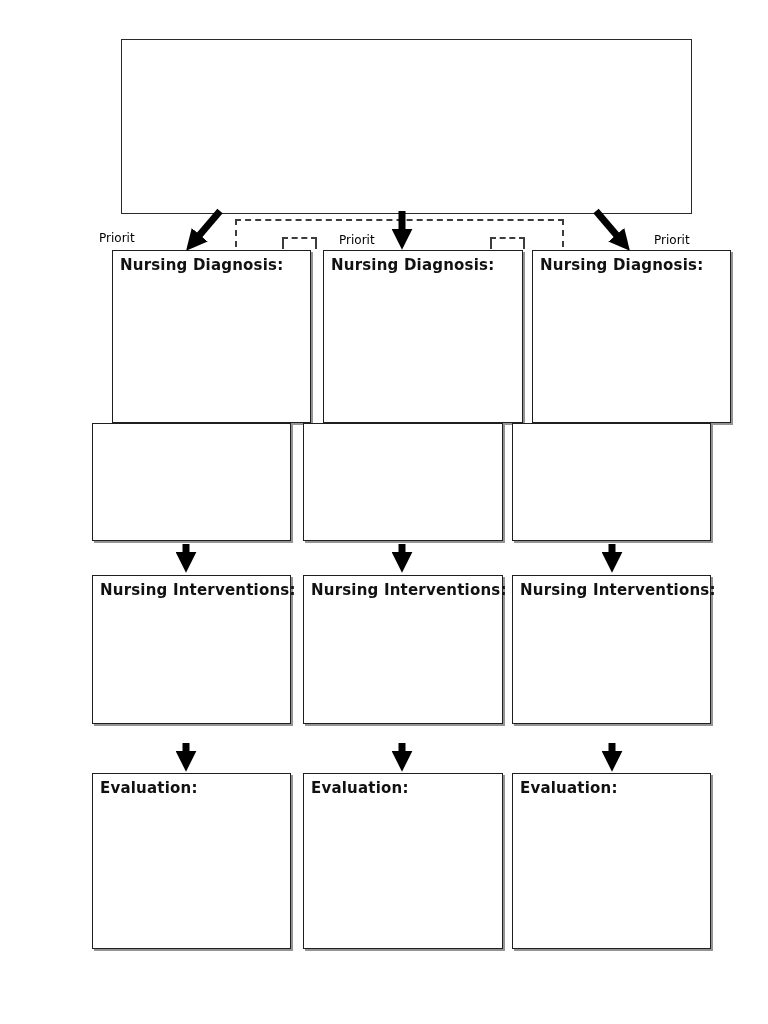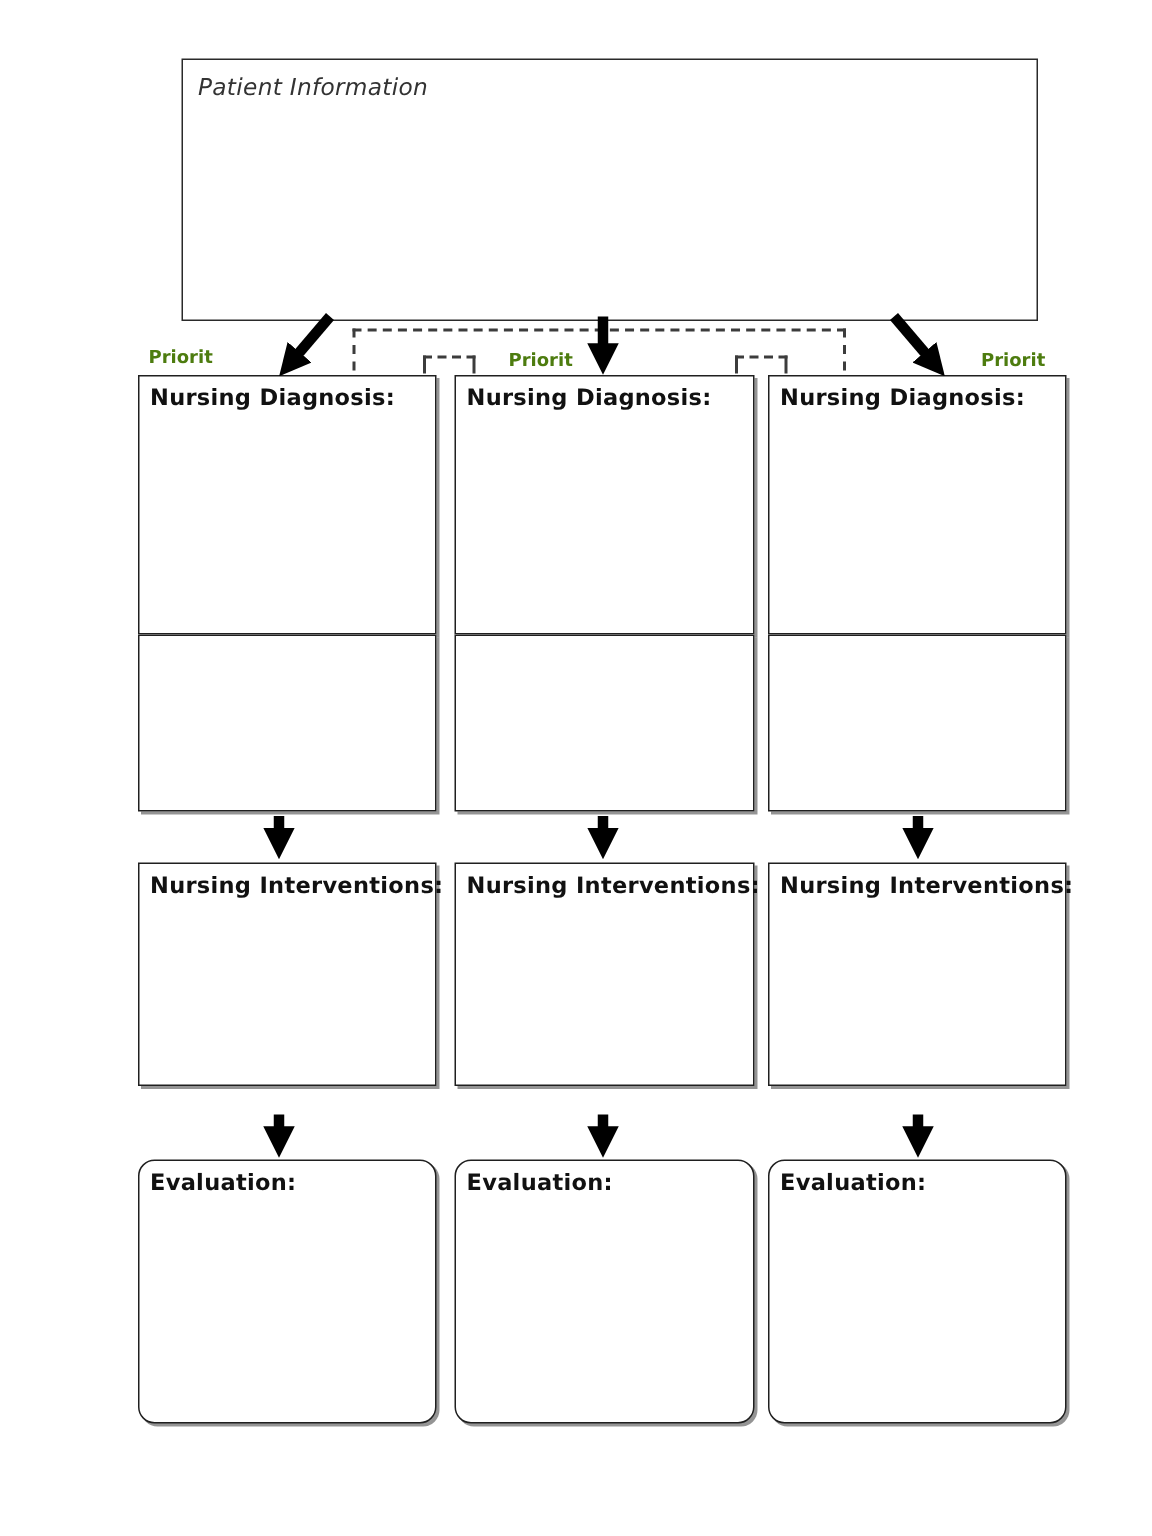--- a/index.html
+++ b/index.html
@@ -40,30 +40,30 @@
     font-size:15.5px;
     color:#333333;
     padding:9px 0 0 10px;
   }
   
   .diag{border-width:1.9px;}
   
   .c1{left:92px;width:199px;}
   .c2{left:303px;width:200px;}
   .c3{left:512px;width:199px;}
-  .r-diag{top:250px;height:173px;}
+  .r-diag{top:250px;height:173px;margin-left:20px;}
   .r-notes{top:423px;height:118px;border-width:1.1px;}
   .r-interv{top:575px;height:149px;}
-  .r-eval{top:773px;height:176px;border-radius:11px;}
+  .r-eval{top:773px;height:176px;}
   
   .priority{
     position:absolute;
-    font-weight:bold;
+    font-weight:normal;
     font-size:12px;
-    color:#4d7c0f;
+    color:#000000;
     white-space:nowrap;
   }
   #priority-1{left:99px;top:231px;}
   #priority-2{left:339px;top:233px;}
   #priority-3{left:654px;top:233px;}
   
   .dash-bracket{
     position:absolute;
     border-top:2px dashed #3c3c3c;
     border-left:2px dashed #3c3c3c;
@@ -81,21 +81,20 @@
     z-index:6;
   }
   #arrows line{stroke:#000000;stroke-width:7;}
 </style>
 </head>
 <body>
 
 <div id="canvas">
 
   <div class="box" id="patient-box">
-    <div class="label">Patient Information</div>
     <div class="field"></div>
   </div>
 
   <div class="dash-bracket" id="dash-main"></div>
   <div class="dash-bracket" id="dash-tab-1"></div>
   <div class="dash-bracket" id="dash-tab-2"></div>
 
   <div class="priority" id="priority-1">Priorit</div>
   <div class="priority" id="priority-2">Priorit</div>
   <div class="priority" id="priority-3">Priorit</div>

